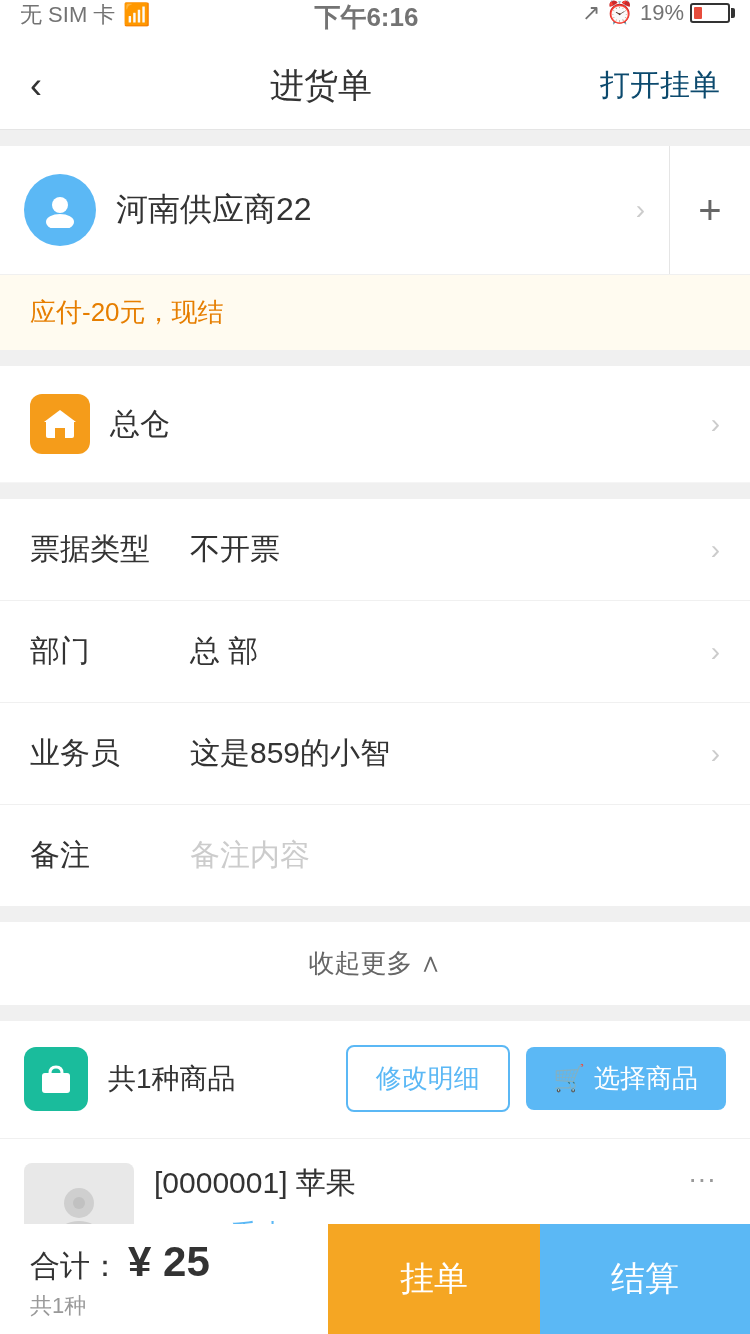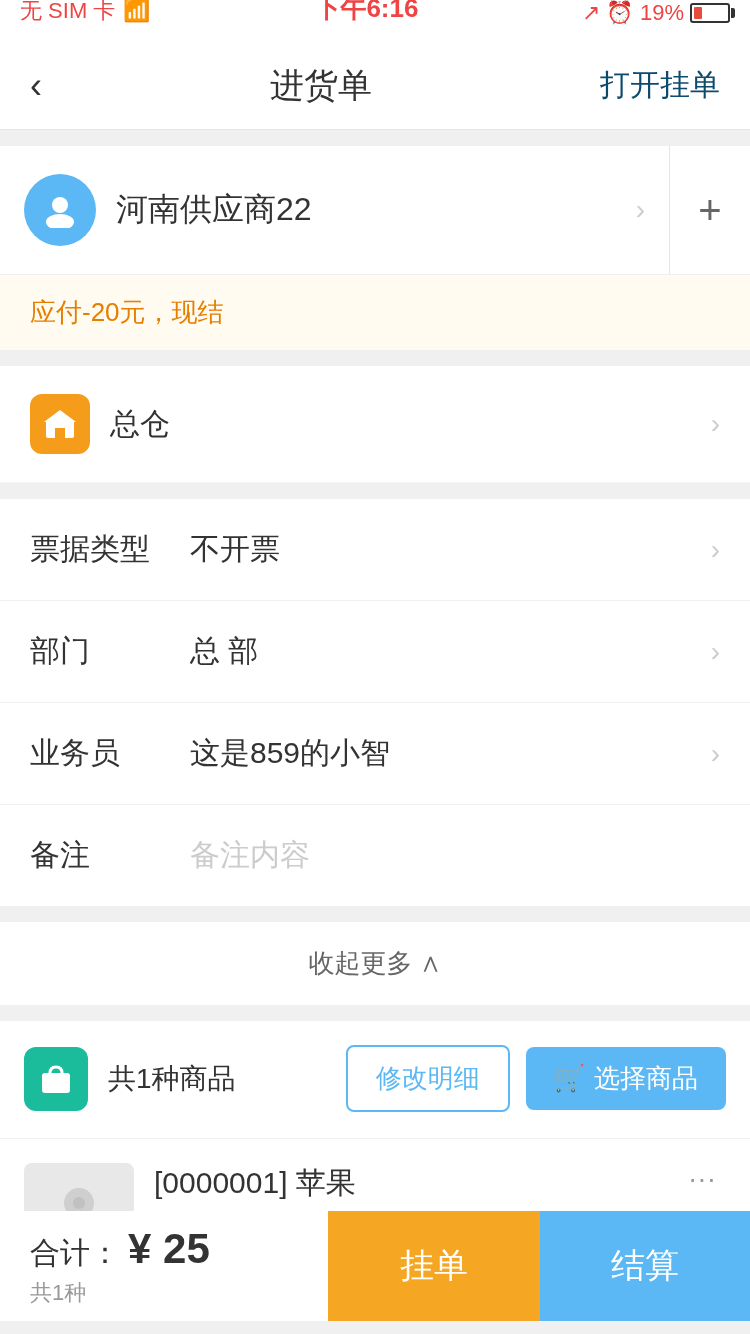--- a/index.html
+++ b/index.html
@@ -11,25 +11,25 @@
       min-height: 1334px;
       overflow-x: hidden;
       font-size: 28px;
     }
 
     
     .status-bar {
       background: #fff;
       height: 42px;
       display: flex;
-      align-items: flex-end;
+      align-items: flex-start;
       justify-content: space-between;
-      padding: 16px 20px;
+      padding: 0 20px;
       font-size: 22px;
-      color: #ef4444;
+      color: #737373;
     }
     .status-left { display: flex; align-items: center; gap: 8px; }
     .status-center { font-size: 26px; font-weight: 600; }
     .status-right { display: flex; align-items: center; gap: 6px; font-size: 22px; }
     .battery-icon {
       width: 40px; height: 20px; border: 2px solid #333; border-radius: 3px;
       position: relative; display: inline-flex; align-items: center;
     }
     .battery-icon::after {
       content: ''; position: absolute; right: -7px; top: 50%; transform: translateY(-50%);
@@ -214,21 +214,21 @@
     .product-name { font-size: 30px; color: #333; margin-bottom: 12px; }
     .product-price { font-size: 28px; color: #333; }
     .price-highlight { color: #5bb8f5; }
     .product-more {
       font-size: 28px; color: #999; padding: 0 10px; cursor: pointer;
     }
 
     
     .bottom-bar {
       position: fixed;
-      bottom: 13px;
+      bottom: 0;
       left: 0;
       width: 750px;
       height: 110px;
       display: flex;
       align-items: center;
       background: #fff;
     }
     .total-section {
       flex: 1;
       padding: 0 30px;

